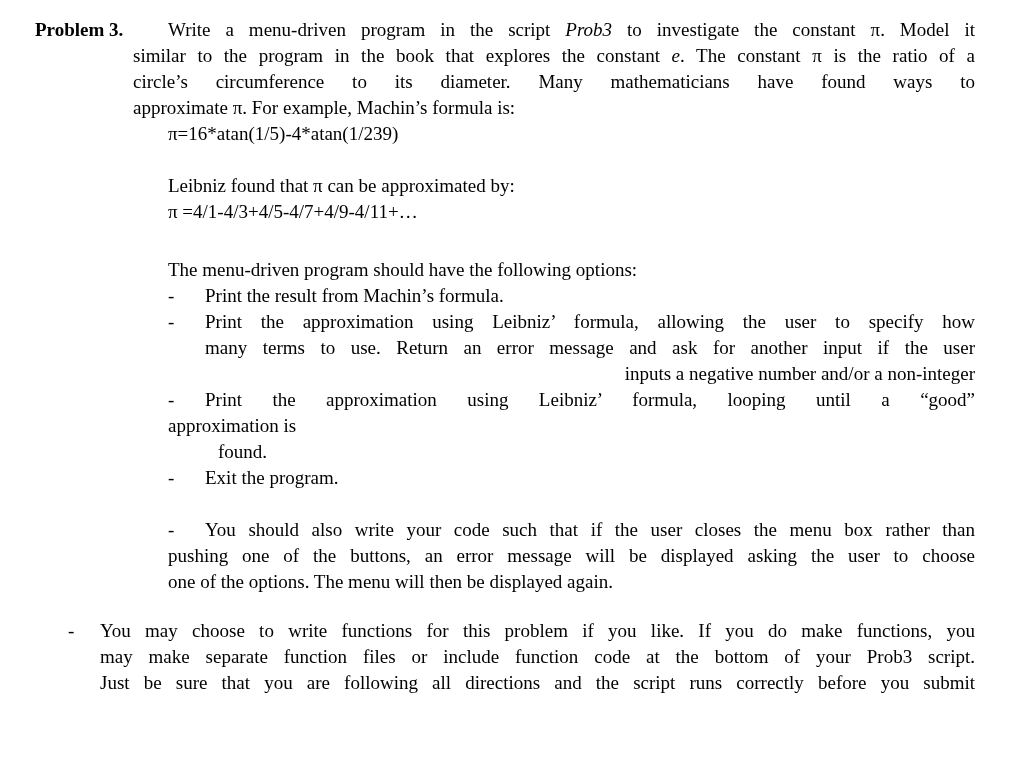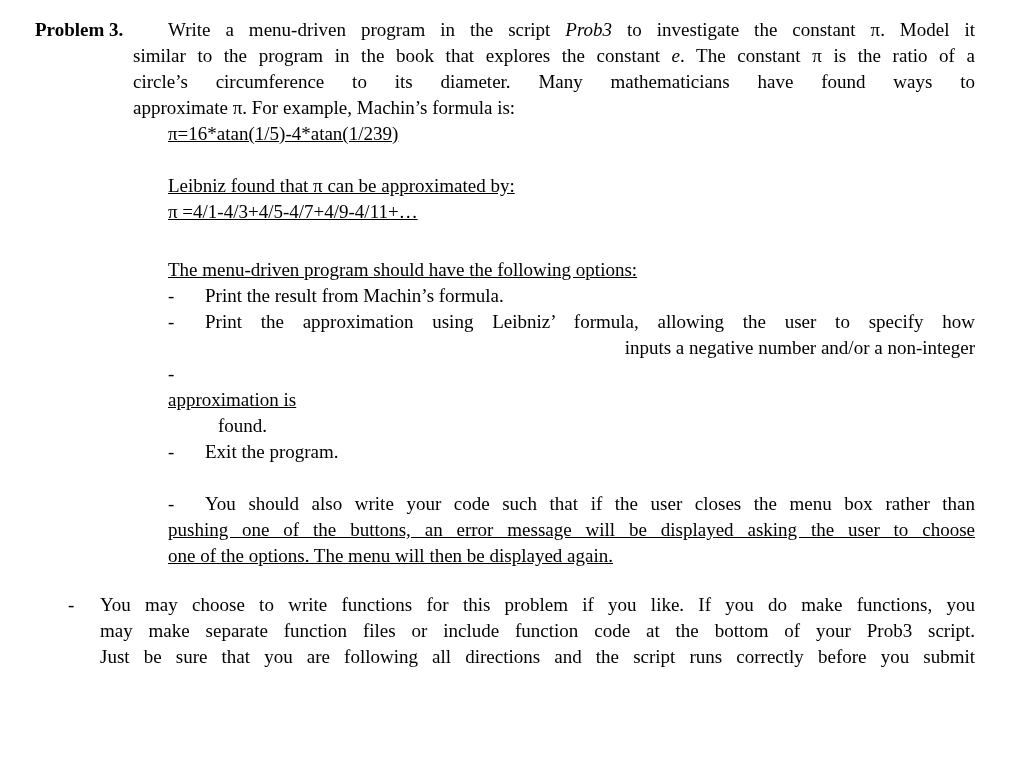--- a/index.html
+++ b/index.html
@@ -19,21 +19,21 @@
   }
   .label {
     position: absolute;
     left: 35px; top: 17px;
     font-weight: bold;
   }
   .block { margin-left: 133px; margin-right: 49px; }
   .line { min-height: 26px; }
   .jl { text-align: justify; text-align-last: justify; }
   .pl35 { padding-left: 35px; }
-  .ind { padding-left: 35px; text-decoration: underline; }
+  .ind { padding-left: 35px; }
   .t72 { padding-left: 72px; text-align: right; }
   .found { padding-left: 85px; }
   .opt { position: relative; padding-left: 72px; }
   .opt .dash { position: absolute; left: 35px; top: 0; }
   .mt1 { margin-top: 26px; }
   .mt2 { margin-top: 32px; }
   .footer {
     position: relative;
     margin-left: 68px; margin-right: 49px;
     padding-left: 32px;
@@ -61,23 +61,24 @@
     <div class="line ind">π=16*atan(1/5)-4*atan(1/239)</div>
 
     <div class="line ind mt1">Leibniz found that π can be approximated by:</div>
     <div class="line ind">π =4/1-4/3+4/5-4/7+4/9-4/11+…</div>
 
     <div class="line ind mt2">The menu-driven program should have the following options:</div>
 
     <div class="line opt"><span class="dash">-</span><span>Print the result from Machin’s formula.</span></div>
 
     <div class="line opt jl"><span class="dash">-</span><span>Print the approximation using Leibniz’ formula, allowing the user to specify how</span></div>
+    <div class="line t72 jl">many terms to use. Return an error message and ask for another input if the user</div>
     <div class="line t72">inputs a negative number and/or a non-integer</div>
 
-    <div class="line opt jl"><span class="dash">-</span></div>
+    <div class="line opt jl"><span class="dash">-</span><span>Print the approximation using Leibniz’ formula, looping until a “good”</span></div>
     <div class="line ind">approximation is</div>
     <div class="line found">found.</div>
 
     <div class="line opt"><span class="dash">-</span><span>Exit the program.</span></div>
 
     <div class="line opt jl mt1"><span class="dash">-</span><span>You should also write your code such that if the user closes the menu box rather than</span></div>
     <div class="line ind jl">pushing one of the buttons, an error message will be displayed asking the user to choose</div>
     <div class="line ind">one of the options. The menu will then be displayed again.</div>
 
   </div>

